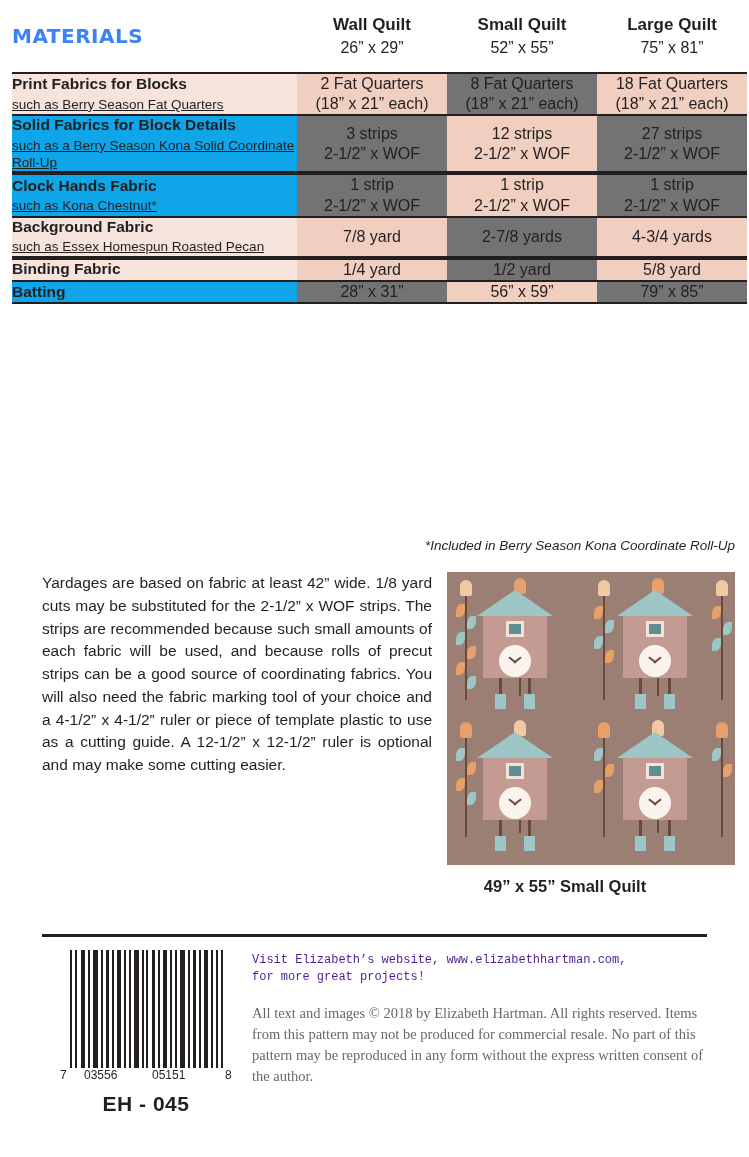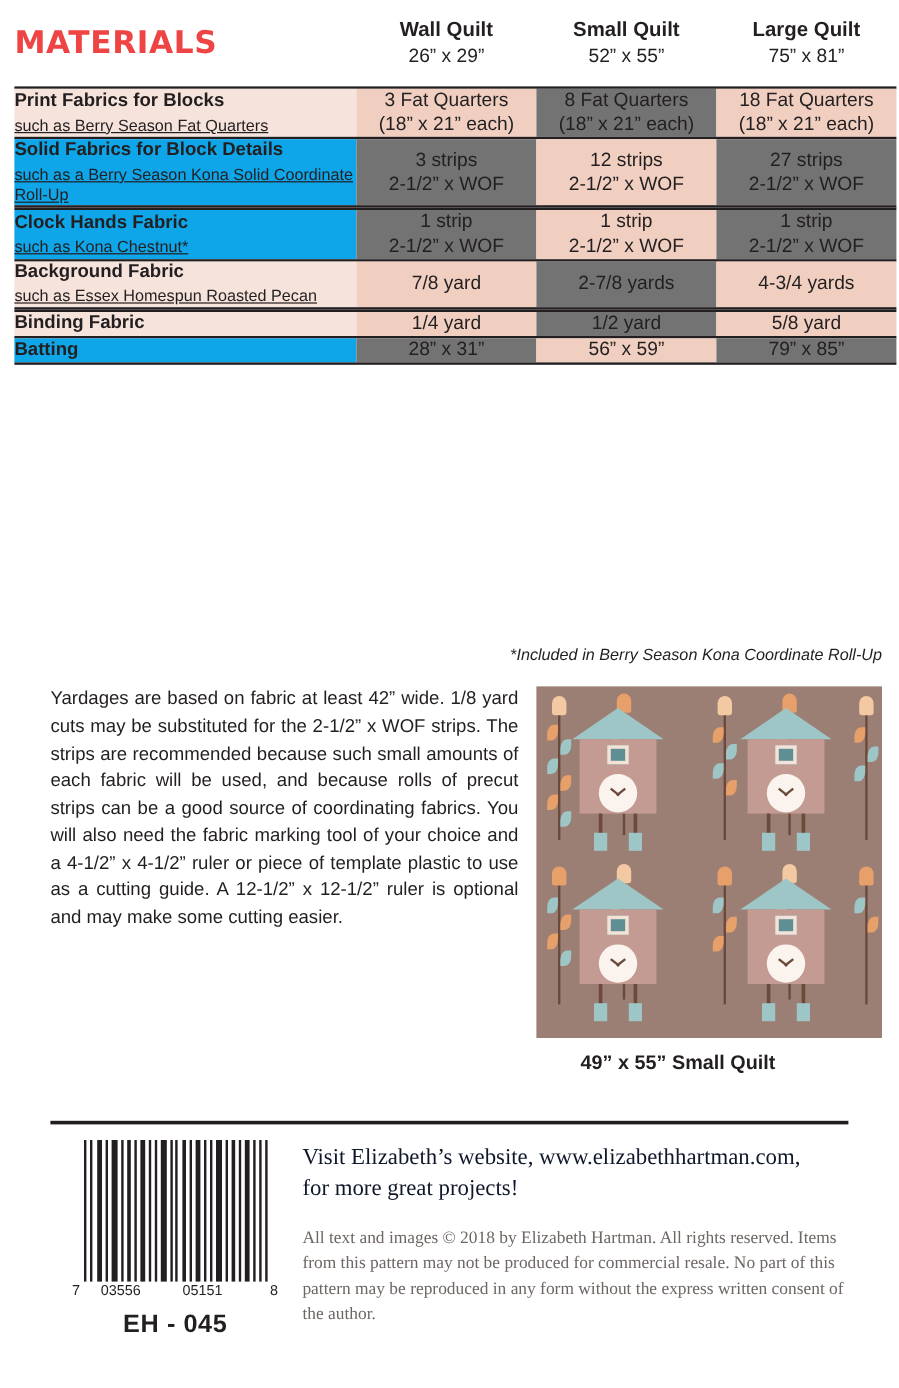--- a/index.html
+++ b/index.html
@@ -36,23 +36,23 @@
   table.materials td {
     padding: 0;
     vertical-align: middle;
   }
 
   .hdr-row td { height: 72px; }
 
   .materials-title {
     font-family: "DejaVu Sans", sans-serif;
     font-weight: bold;
-    font-size: 26px;
+    font-size: 20px;
     letter-spacing: 0.5px;
-    color: #ef4444;
+    color: #3b82f6;
     padding-left: 22px;
     white-space: nowrap;
   }
 
   .col-head {
     text-align: center;
     line-height: 1.25;
   }
   .col-head .ch-name {
     display: block;
@@ -289,24 +289,24 @@
     width: 172px;
   }
 
   .footer-text {
     position: absolute;
     top: 952px;
     left: 252px;
     width: 460px;
   }
   .footer-text .f-lead {
-    font-family: Liberation Serif, serif;
-    font-size: 19px;
+    font-family: Liberation Mono, monospace;
+    font-size: 12px;
     line-height: 1.38;
-    color: #0f172a;
+    color: #4c1d95;
     margin: 0 0 18px 0;
   }
   .footer-text .f-legal {
     font-family: "Liberation Serif", serif;
     font-size: 14.5px;
     line-height: 1.44;
     color: #6d6663;
     margin: 0;
     text-align: left;
   }
@@ -344,21 +344,21 @@
             <div class="line-seg"></div>
           </td>
       </tr>
 
       <tr>
         <td class="row-label tint-label-a">
           <span class="rl-title">Print Fabrics for Blocks</span>
           <span class="rl-sub">such as Berry Season Fat Quarters</span>
         </td>
         <td class="cell-val tint-val-a">
-          <span class="v2">3 Fat Quarters</span>
+          <span class="v2">2 Fat Quarters</span>
           <span class="v2">(18” x 21” each)</span>
         </td>
         <td class="cell-val tint-val-b">
           <span class="v2">8 Fat Quarters</span>
           <span class="v2">(18” x 21” each)</span>
         </td>
         <td class="cell-val tint-val-a">
           <span class="v2">18 Fat Quarters</span>
           <span class="v2">(18” x 21” each)</span>
         </td>

